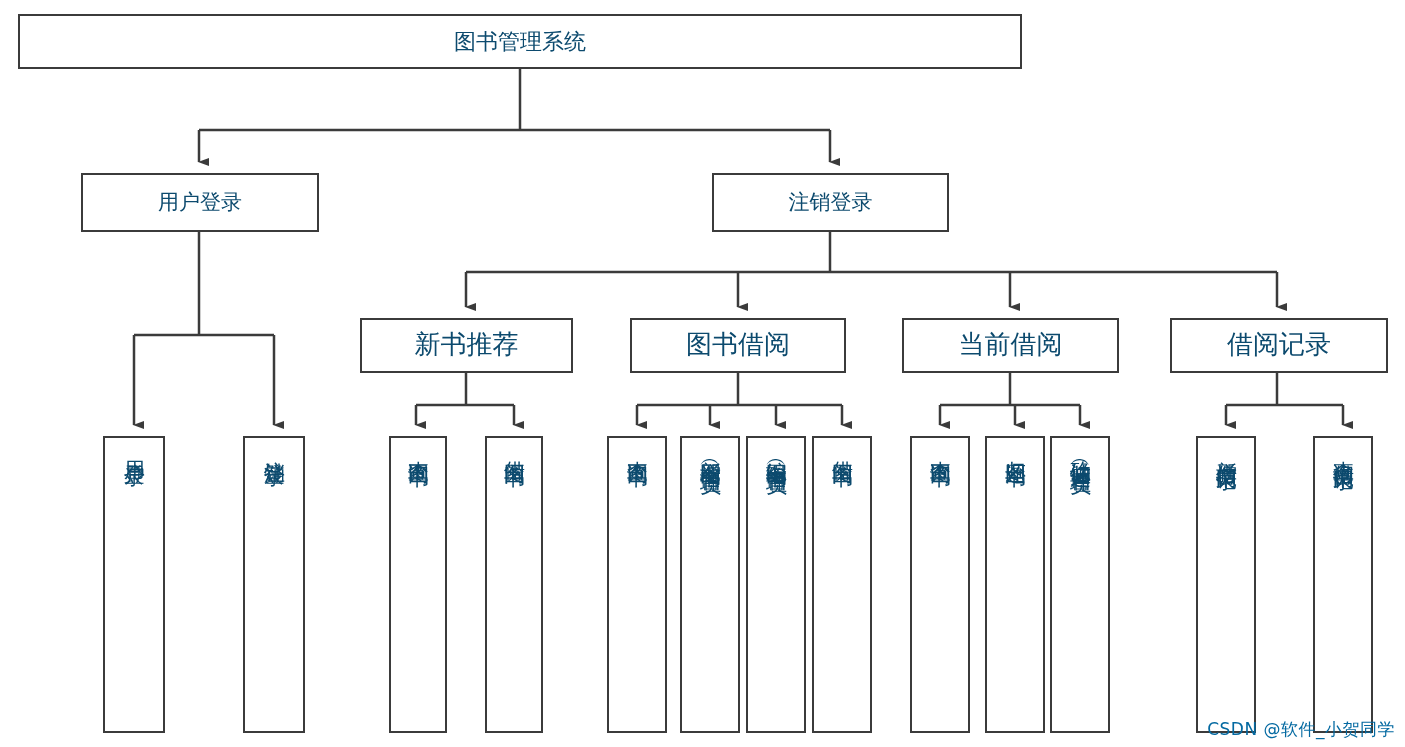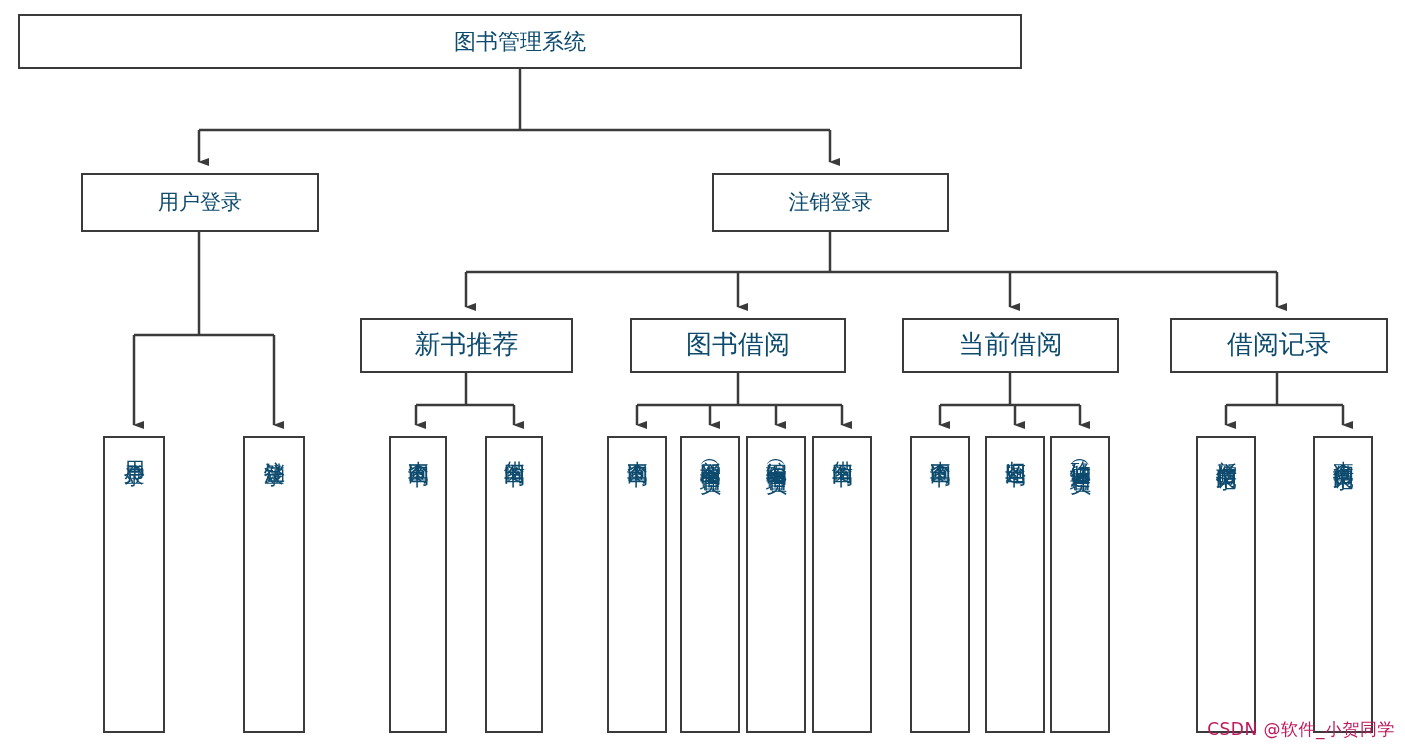--- a/index.html
+++ b/index.html
@@ -58,21 +58,21 @@
     font-size: 21px;
     letter-spacing: 2px;
     line-height: 1.0;
     white-space: normal;
   }
   .watermark {
     position: absolute;
     right: 10px;
     bottom: 6px;
     font-size: 17px;
-    color: #be185d;
+    color: #0369a1;
     font-family: "DejaVu Sans", "Liberation Sans", sans-serif;
     letter-spacing: 0.5px;
     user-select: none;
   }
 </style>
 </head>
 <body>
 
 <div id="diagram-root">
 

